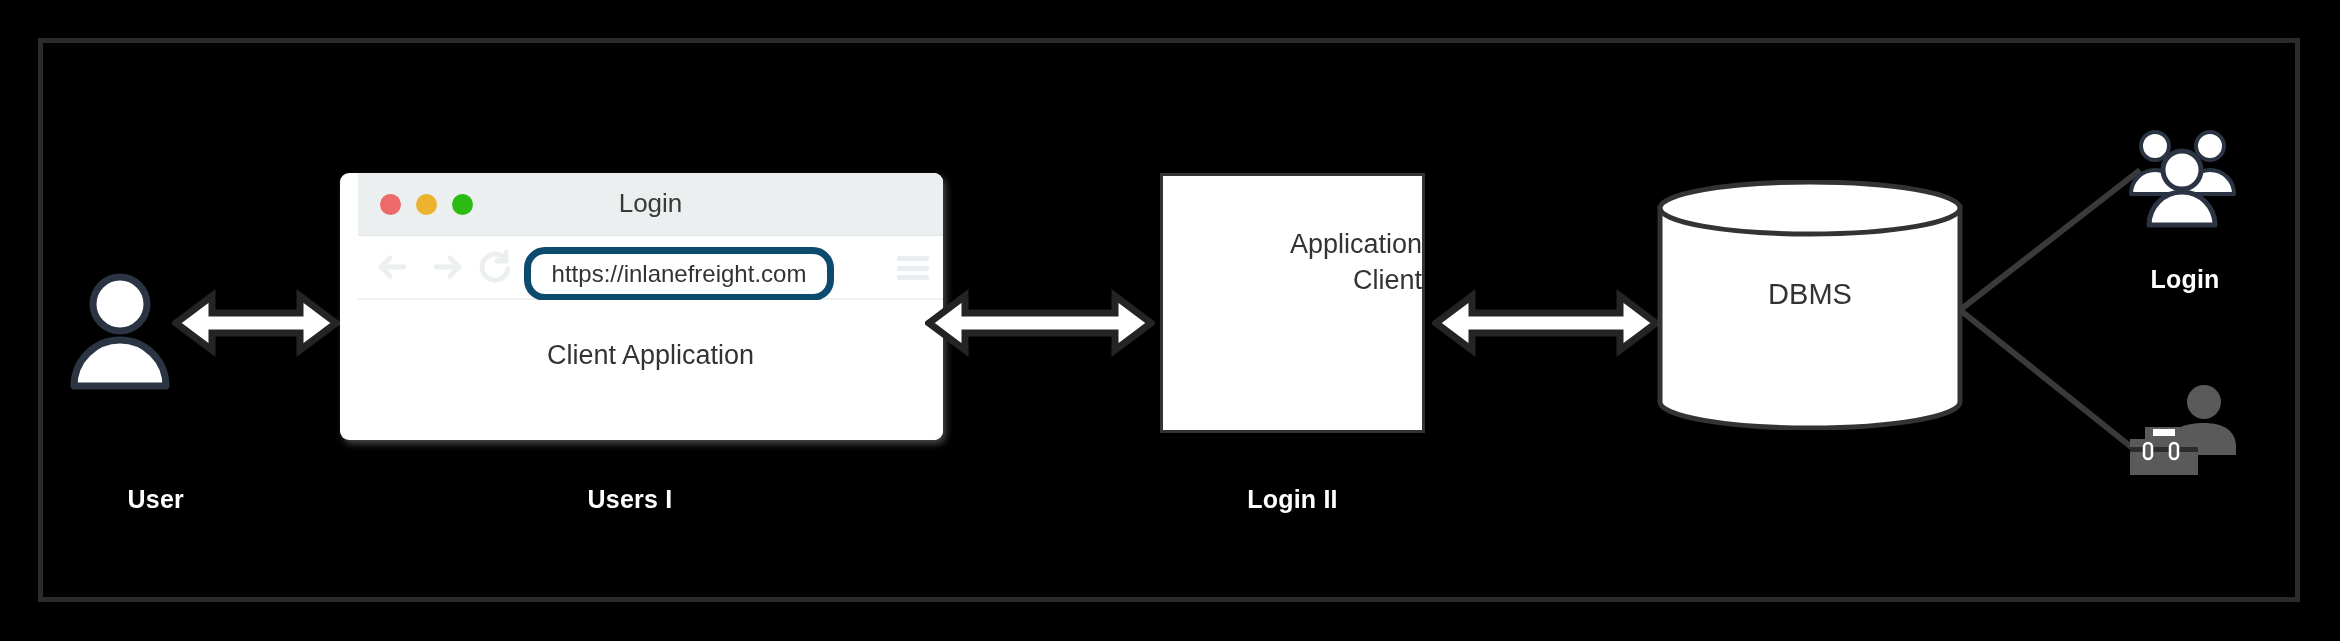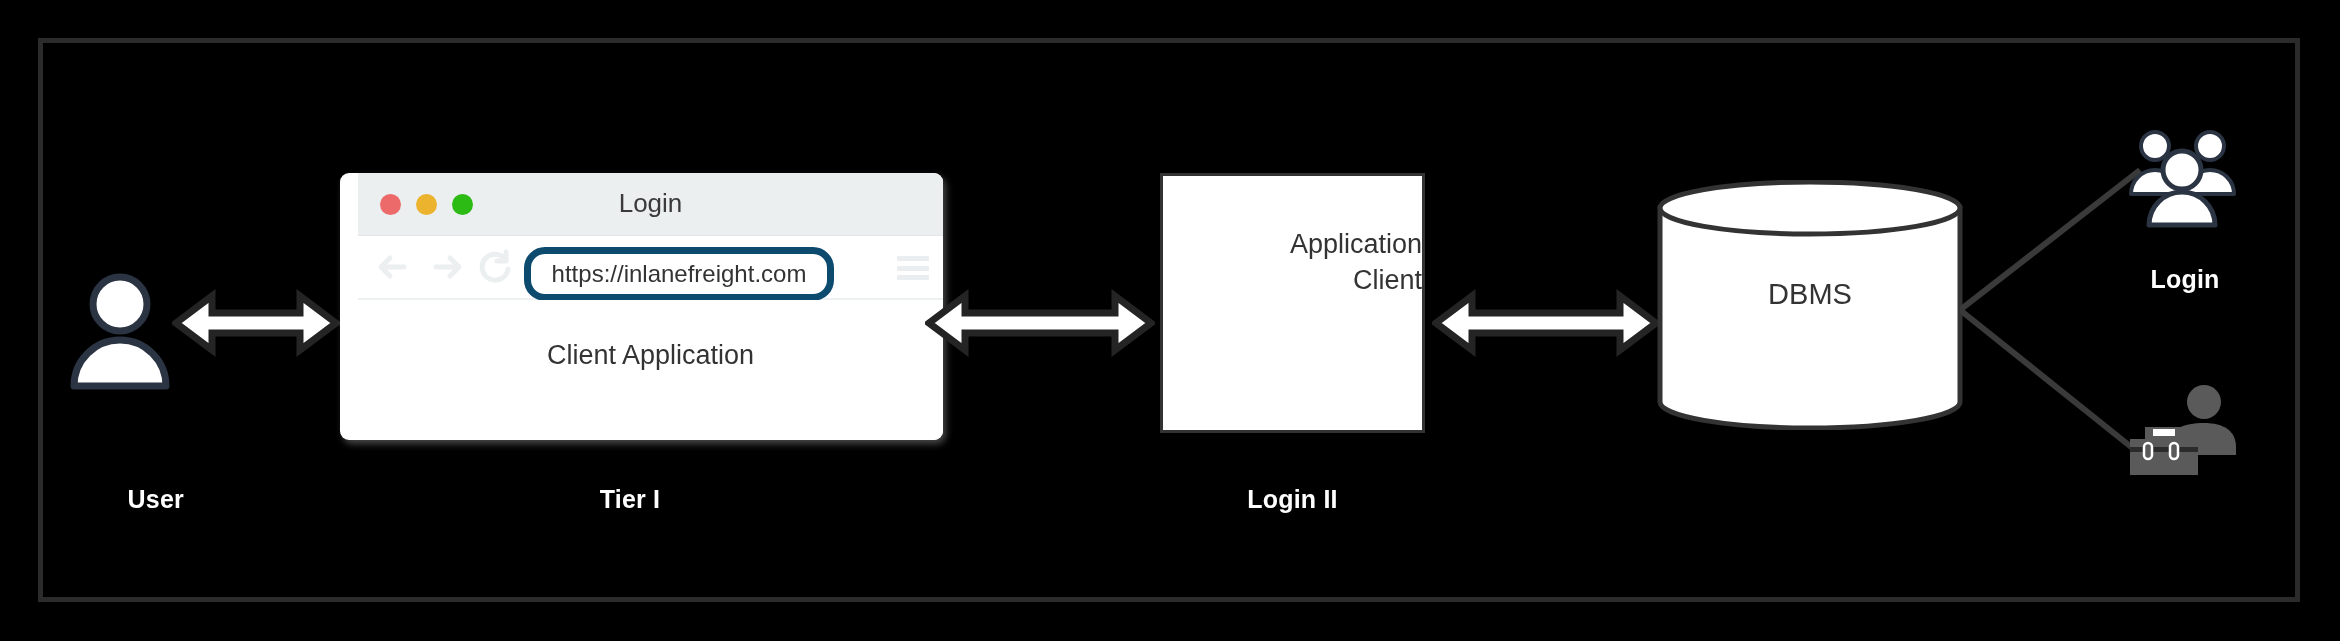--- a/index.html
+++ b/index.html
@@ -290,21 +290,21 @@
         <span></span>
         <span></span>
         <span></span>
       </div>
     </div>
 
     <div id="browser-body">
       <div id="client-app-text">Client Application</div>
     </div>
   </div>
-  <div class="actor-label" id="tier1-label">Tier I</div>
+  <div class="actor-label" id="tier1-label">Users I</div>
 
   <div class="arrow" id="arrow-client-app">
     <svg width="230" height="70" viewBox="0 0 230 70" xmlns="http://www.w3.org/2000/svg">
       <path d="M4 35 L40 8 L40 25 L190 25 L190 8 L226 35 L190 62 L190 45 L40 45 L40 62 Z" fill="#ffffff" stroke="#242424" stroke-width="7" stroke-linejoin="miter"></path>
     </svg>
   </div>
 
   <div id="app-server">
     <div id="app-server-text">
       <div>Application</div>

